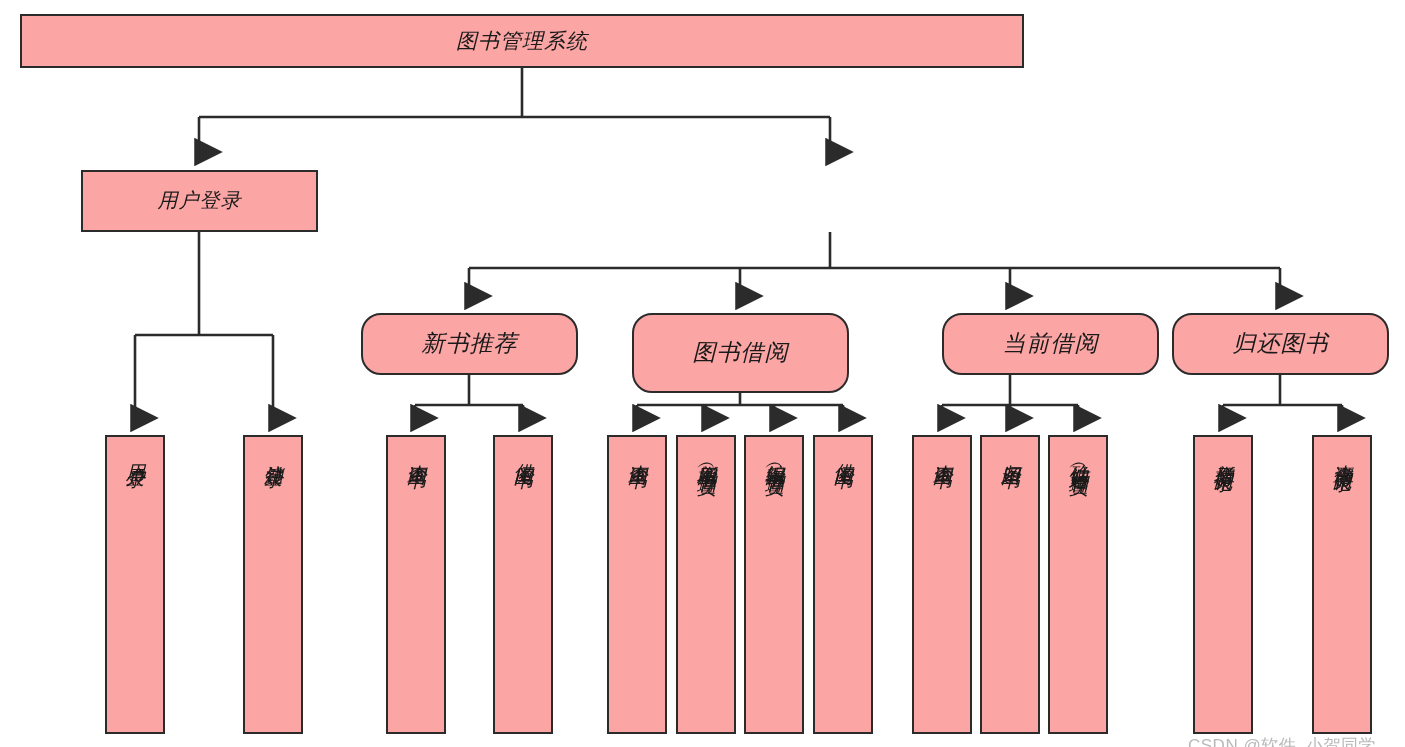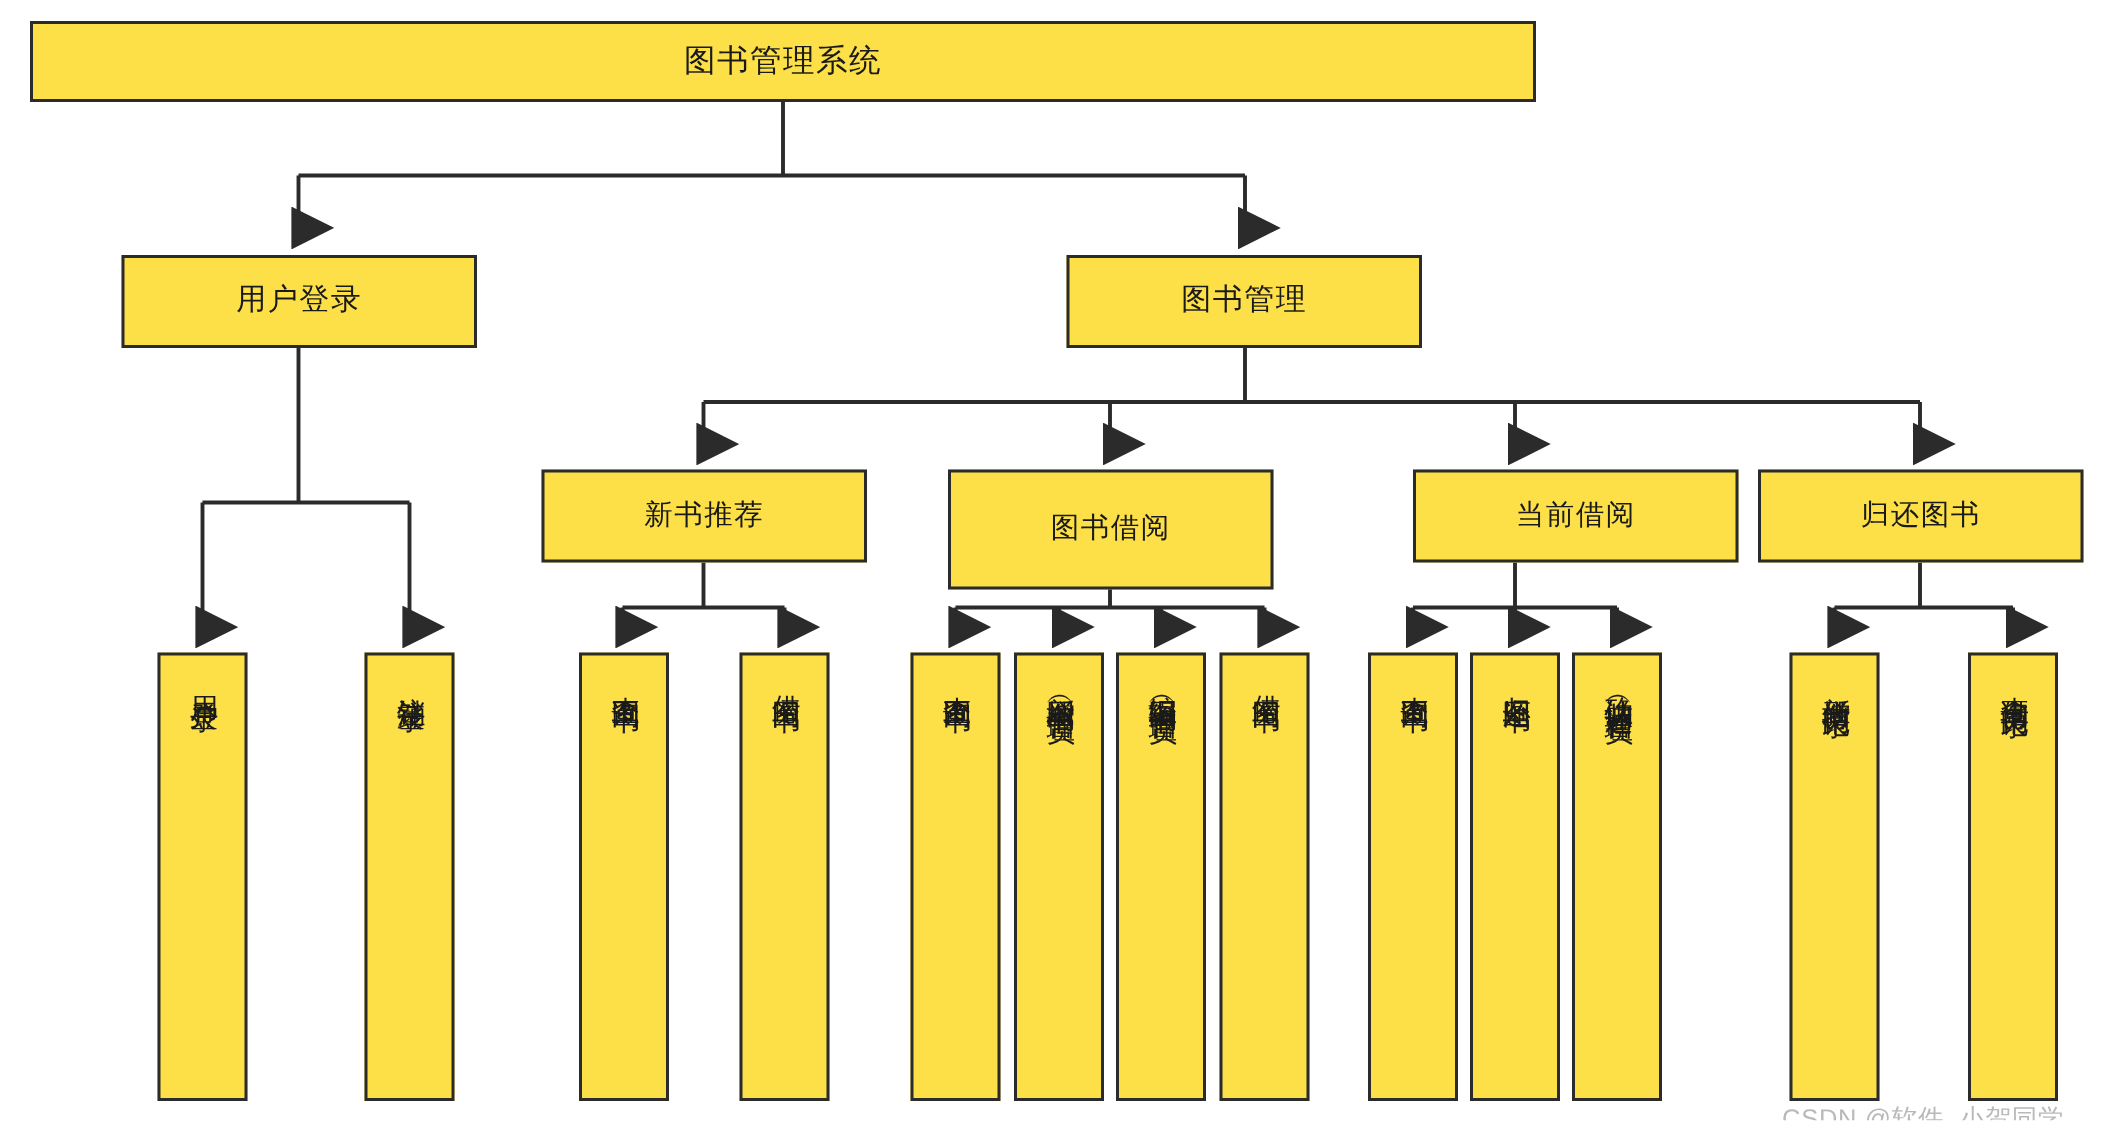--- a/index.html
+++ b/index.html
@@ -16,36 +16,38 @@
   }
   svg.edges{
     position:absolute;
     left:0; top:0;
     width:1405px; height:747px;
     pointer-events:none;
   }
   .node{
     position:absolute;
     box-sizing:border-box;
-    background:#fde047;
+    background:#fca5a5;
     border:2px solid #2b2b2b;
     display:flex;
     align-items:center;
     justify-content:center;
     color:#1a1a1a;
     line-height:1.18;
+    font-style:italic;
   }
   .node.root{
     font-size:21px;
   }
   .node.lvl2{
     font-size:20px;
   }
   .node.lvl3{
-    font-size:19px;
+    font-size:23px;
+    border-radius:20px;
   }
   .node.leaf{
     font-size:19px;
     align-items:flex-start;
     justify-content:center;
     padding-top:12px;
   }
   .vtext{
     writing-mode:vertical-rl;
     text-orientation:upright;
@@ -123,23 +125,20 @@
     </g>
   </svg>
 
   <div class="node root" style="left:20px; top:14px; width:1004px; height:54px;">
     <span class="htext">图书管理系统</span>
   </div>
 
   <div class="node lvl2" style="left:81px; top:170px; width:237px; height:62px;">
     <span class="htext">用户登录</span>
   </div>
-  <div class="node lvl2" style="left:711px; top:170px; width:237px; height:62px;">
-    <span class="htext">图书管理</span>
-  </div>
 
   <div class="node lvl3" style="left:361px; top:313px; width:217px; height:62px;">
     <span class="htext">新书推荐</span>
   </div>
   <div class="node lvl3" style="left:632px; top:313px; width:217px; height:80px;">
     <span class="htext">图书借阅</span>
   </div>
   <div class="node lvl3" style="left:902px; top:313px; width:217px; height:62px;margin-left:40px;">
     <span class="htext">当前借阅</span>
   </div>

